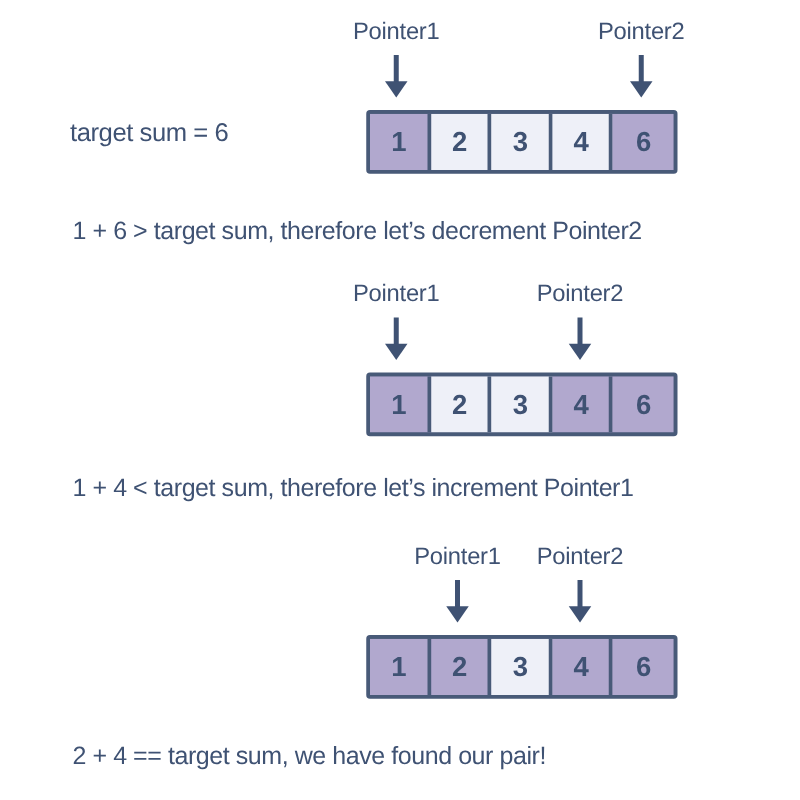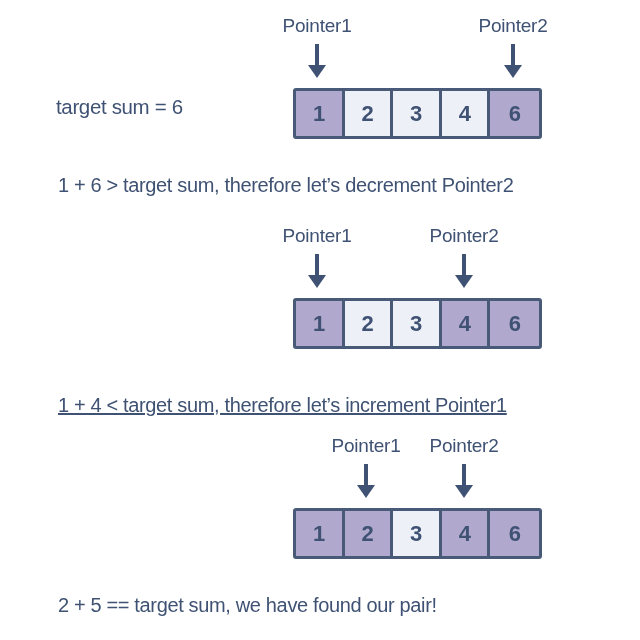--- a/index.html
+++ b/index.html
@@ -164,21 +164,21 @@
 
     <div class="array" style="left:293px; top:74px;">
       <div class="cell hl">1</div>
       <div class="cell lt">2</div>
       <div class="cell lt">3</div>
       <div class="cell hl">4</div>
       <div class="cell hl">6</div>
     </div>
   </div>
 
-  <div class="caption" style="top:392px;text-decoration:underline;">1 + 4 &lt; target sum, therefore let’s increment Pointer1</div>
+  <div class="caption" style="top:378px;">1 + 4 &lt; target sum, therefore let’s increment Pointer1</div>
 
   <div class="step" style="top:434px;">
 
     <div class="pointer-layer">
       <div class="pointer" style="left:366px;">
         <div class="pointer-label">Pointer1</div>
         <svg class="pointer-arrow" viewBox="0 0 40 40">
           <line x1="20" y1="4" x2="20" y2="30" stroke="#3f5273" stroke-width="4" stroke-linecap="butt"></line>
           <polygon points="20,38 11,25 29,25" fill="#3f5273"></polygon>
         </svg>
@@ -194,15 +194,15 @@
 
     <div class="array" style="left:293px; top:74px;">
       <div class="cell hl">1</div>
       <div class="cell hl">2</div>
       <div class="cell lt">3</div>
       <div class="cell hl">4</div>
       <div class="cell hl">6</div>
     </div>
   </div>
 
-  <div class="caption" style="top:592px;">2 + 5 == target sum, we have found our pair!</div>
+  <div class="caption" style="top:592px;">2 + 4 == target sum, we have found our pair!</div>
 
 </div>
 
 </body></html>

